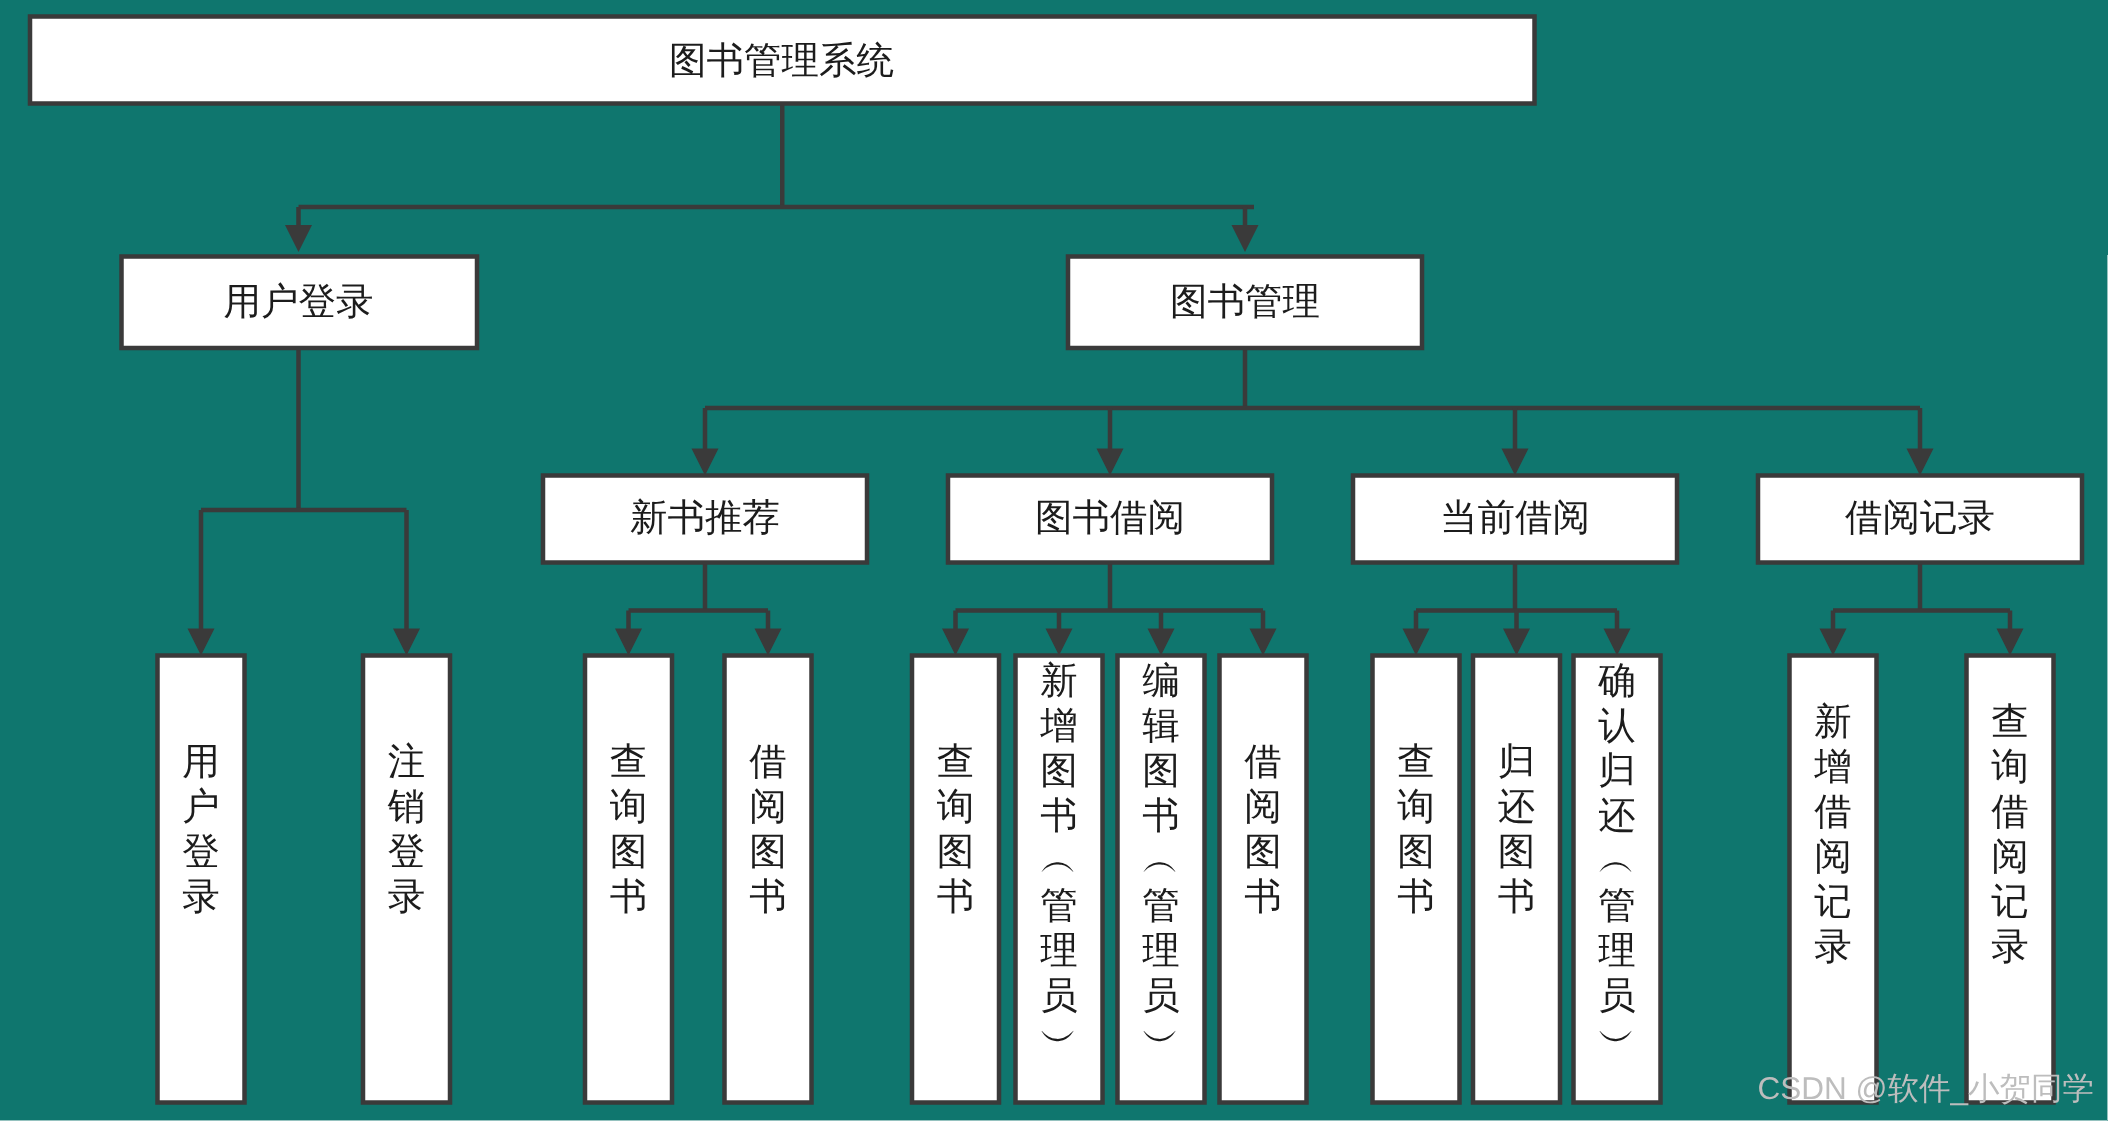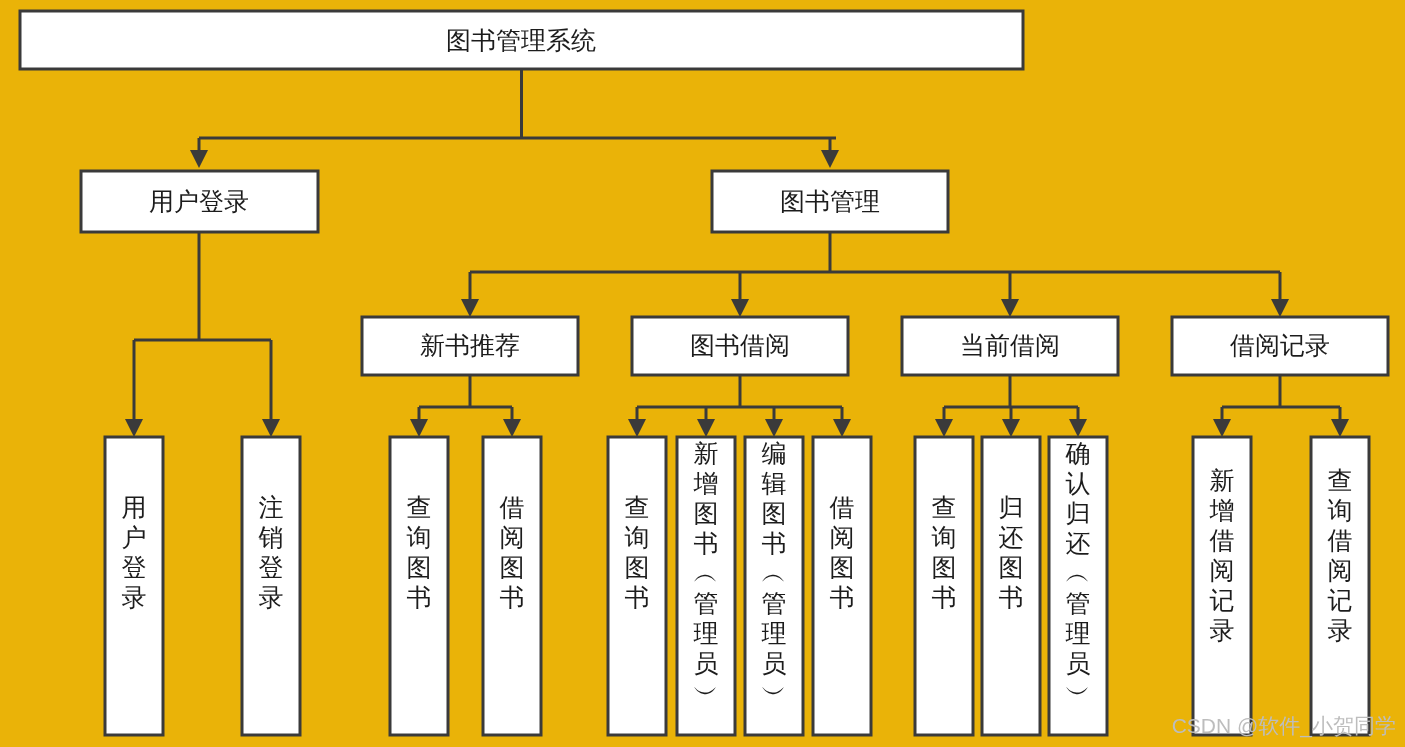--- a/index.html
+++ b/index.html
@@ -8,21 +8,21 @@
     padding: 0;
     background: #ffffff;
   }
   body {
     font-family: "Liberation Sans", "DejaVu Sans", sans-serif;
   }
   #diagram-root {
     position: relative;
     width: 1405px;
     height: 747px;
-    background: #eab308;
+    background: #0f766e;
     overflow: hidden;
   }
   svg.tree-canvas {
     position: absolute;
     left: 0;
     top: 0;
     width: 1405px;
     height: 747px;
     display: block;
   }

